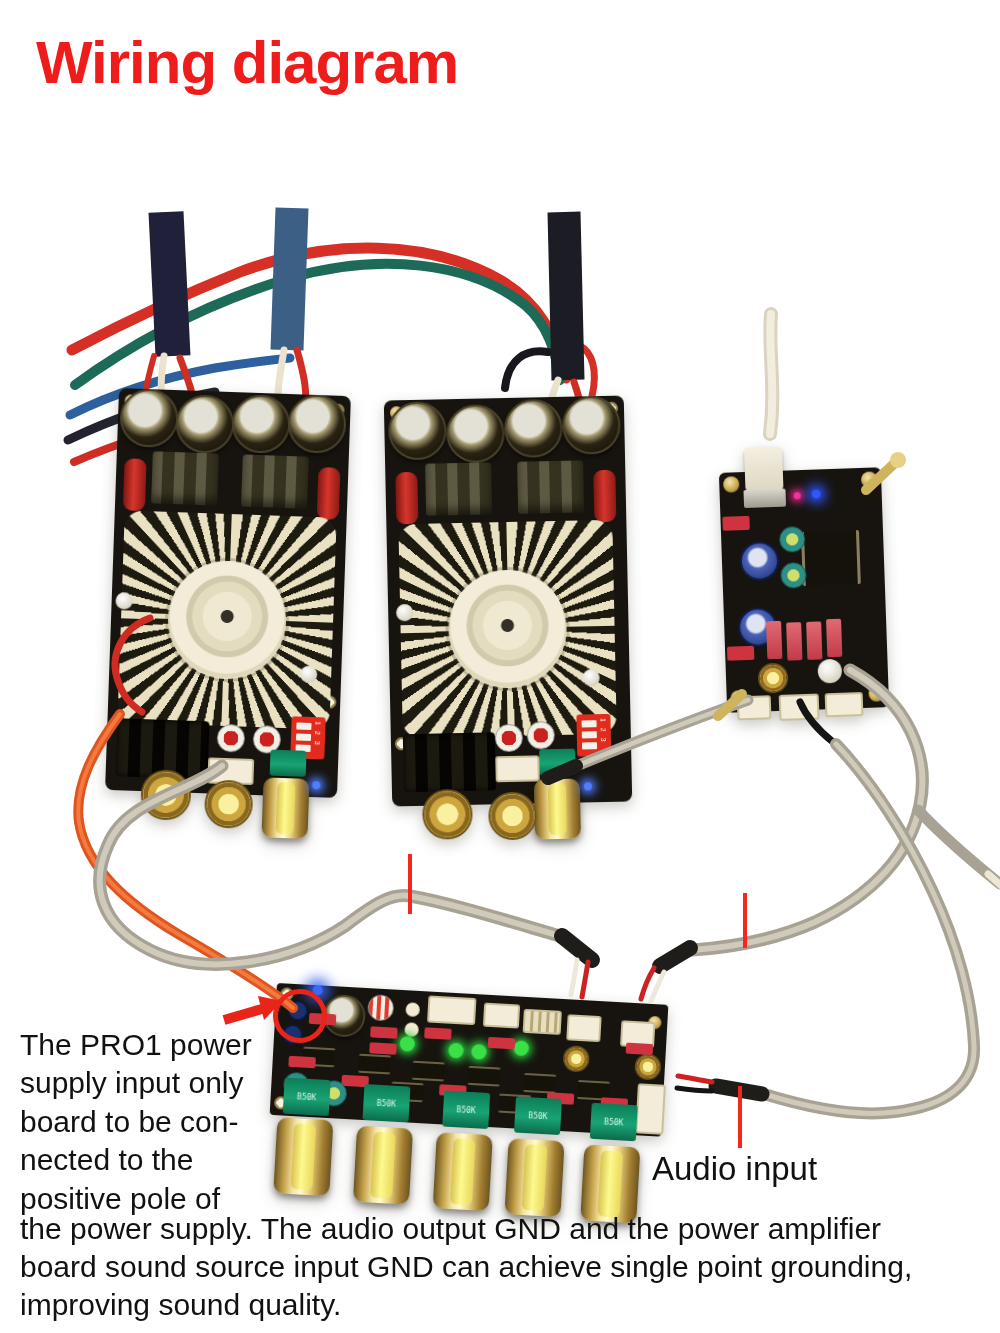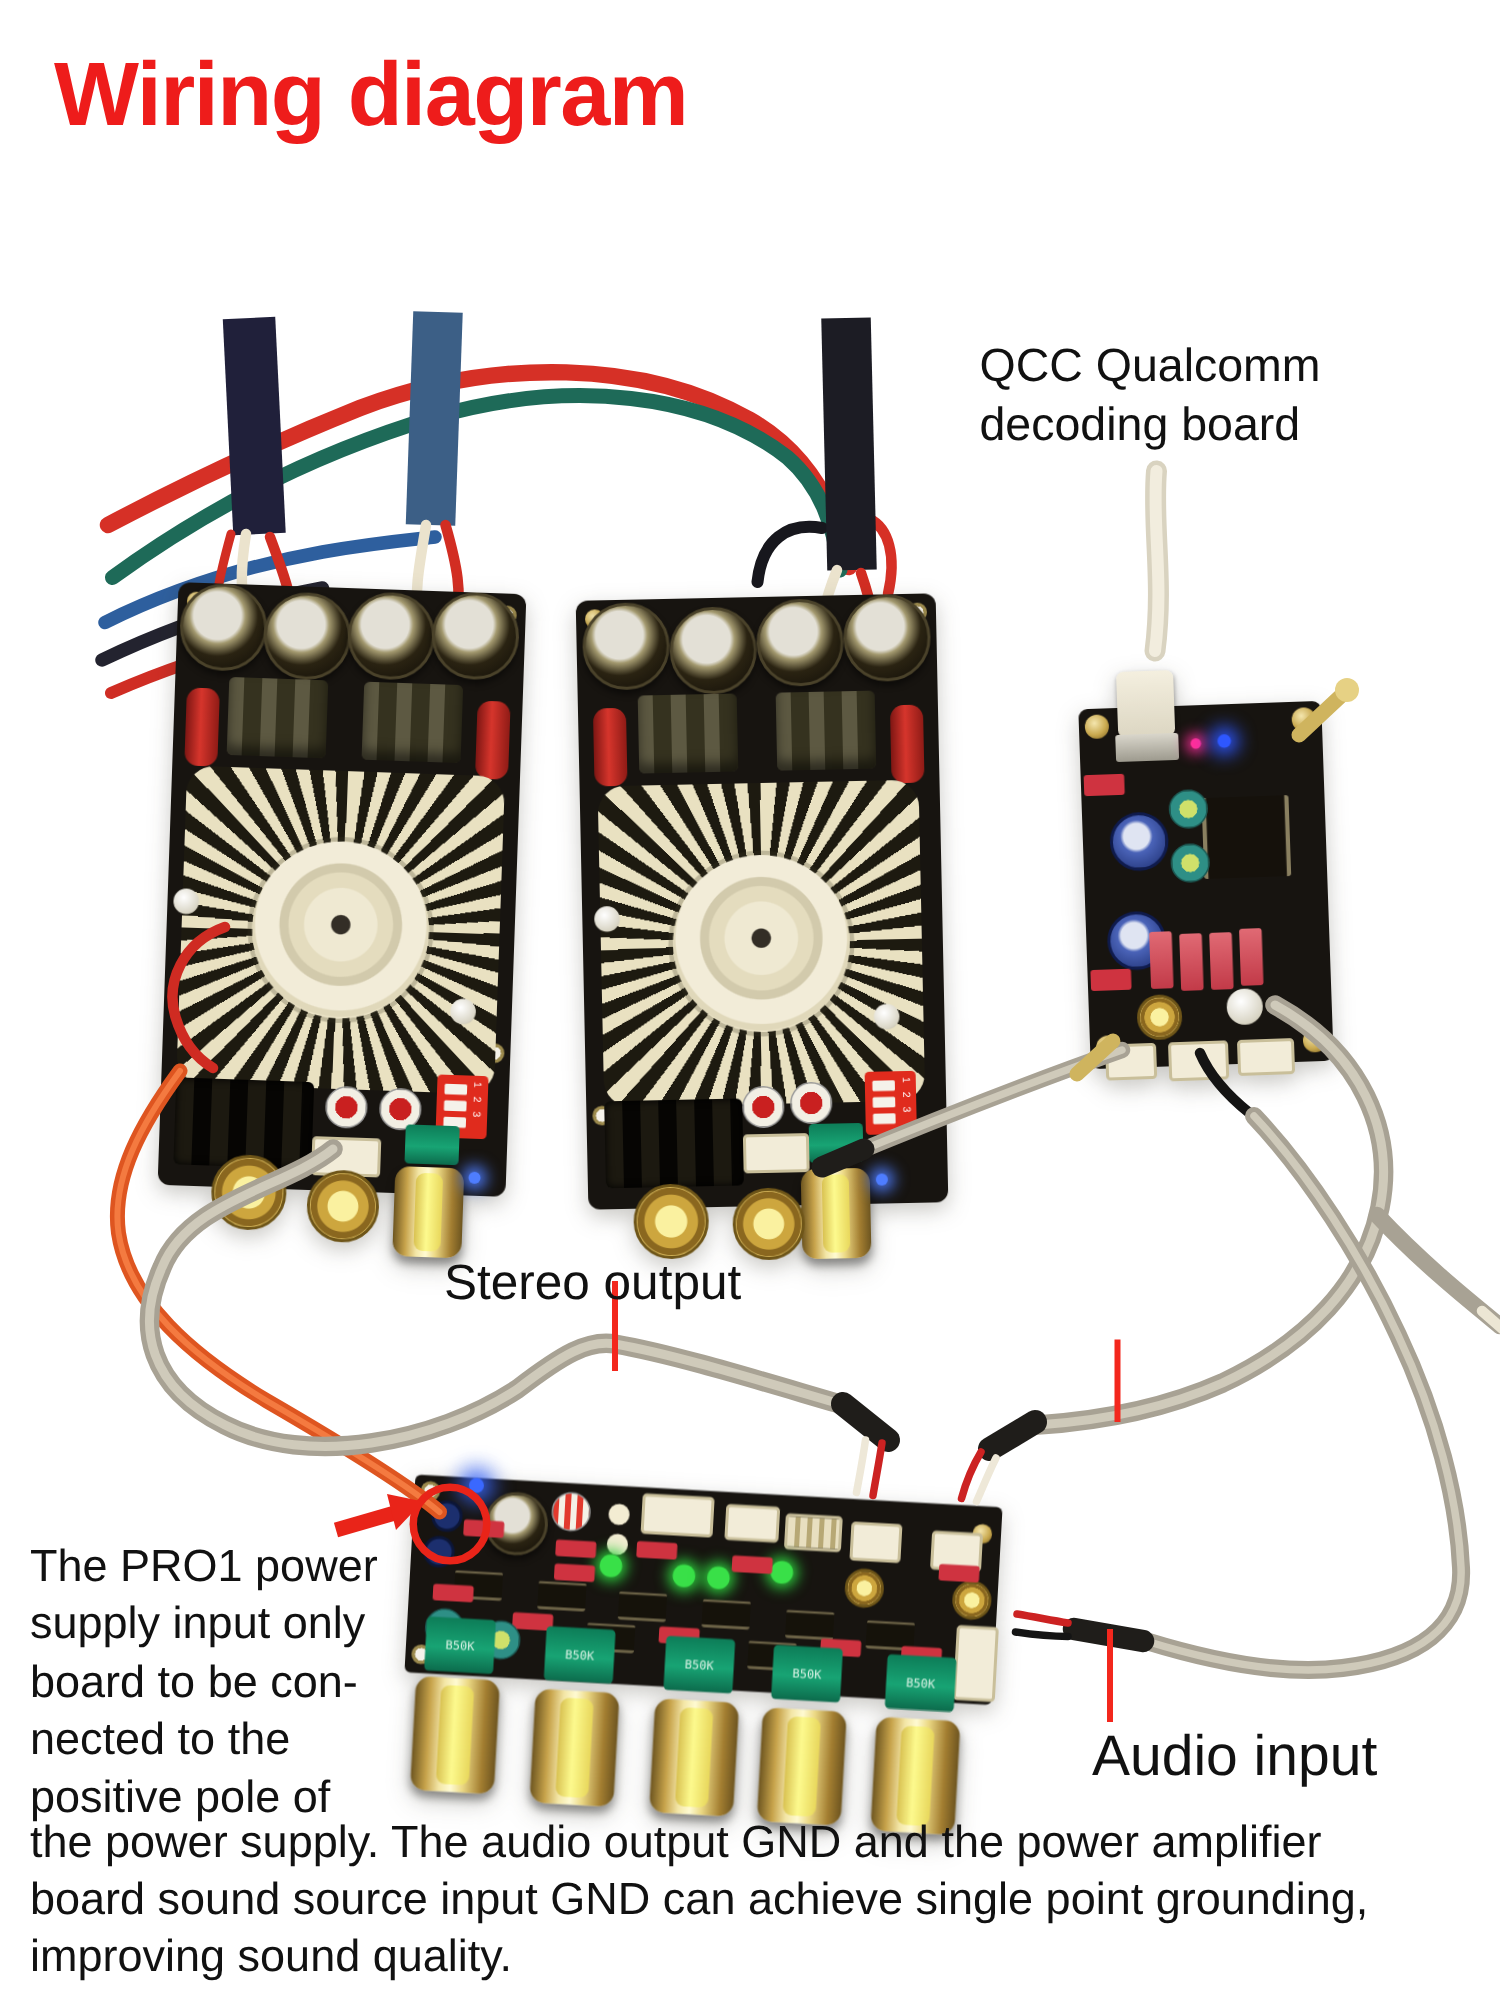--- a/index.html
+++ b/index.html
@@ -7,21 +7,21 @@
          font-family:"Liberation Sans",sans-serif;color:#111;}
   .abs{position:absolute;}
   .ml{white-space:pre-line;}
 
   
   .title{left:36px;top:28px;font-size:60px;font-weight:700;letter-spacing:-1px;color:#ee1c1b;}
   .sub{left:150px;top:146px;width:420px;text-align:center;font-size:33px;line-height:1.28;font-weight:500;}
   .qcclab{left:653px;top:224px;font-size:31px;line-height:1.26;font-weight:500;}
   .stereolab{left:296px;top:836px;font-size:33px;font-weight:500;}
   .sublab{left:598px;top:850px;font-size:33px;font-weight:500;}
-  .audiolab{left:728px;top:1150px;font-size:38px;font-weight:500;}
+  .audiolab{left:652px;top:1150px;font-size:33px;font-weight:500;}
   .reclab{left:20px;top:988px;font-size:31px;font-weight:700;color:#ee1c1b;}
   .recbody{left:20px;top:1026px;width:270px;font-size:30px;line-height:1.28;}
   .footer{left:20px;top:1210px;width:960px;font-size:30px;line-height:1.26;}
 
   
   .ptr{width:4px;background:#f3271d;}
   .ring{width:44px;height:44px;border:5px solid #e92419;border-radius:50%;}
 
   
   .board{position:absolute;background:#171410;border-radius:8px;
@@ -318,23 +318,20 @@
   <div class="abs ptr" style="left:408px;top:854px;height:60px"></div>
   <div class="abs ptr" style="left:743px;top:893px;height:55px"></div>
   <div class="abs ptr" style="left:738px;top:1086px;height:62px"></div>
   <div class="abs ring" style="left:273px;top:989px"></div>
   <svg class="abs" width="80" height="40" style="left:220px;top:992px" viewBox="0 0 80 40">
     <path d="M4,28 L42,17" stroke="#e92419" stroke-width="10" stroke-linecap="butt" fill="none"></path>
     <polygon points="38,4 62,9 44,28" fill="#e92419"></polygon>
   </svg>
 
   <div class="abs title">Wiring diagram</div>
-  <div class="abs qcclab ml">QCC Qualcomm
-decoding board</div>
-  <div class="abs stereolab">Stereo output</div>
   <div class="abs audiolab">Audio input</div>
   <div class="abs recbody ml">The PRO1 power
 supply input only
 board to be con-
 nected to the
 positive pole of</div>
   <div class="abs footer ml">the power supply. The audio output GND and the power amplifier
 board sound source input GND can achieve single point grounding,
 improving sound quality.</div>
 

